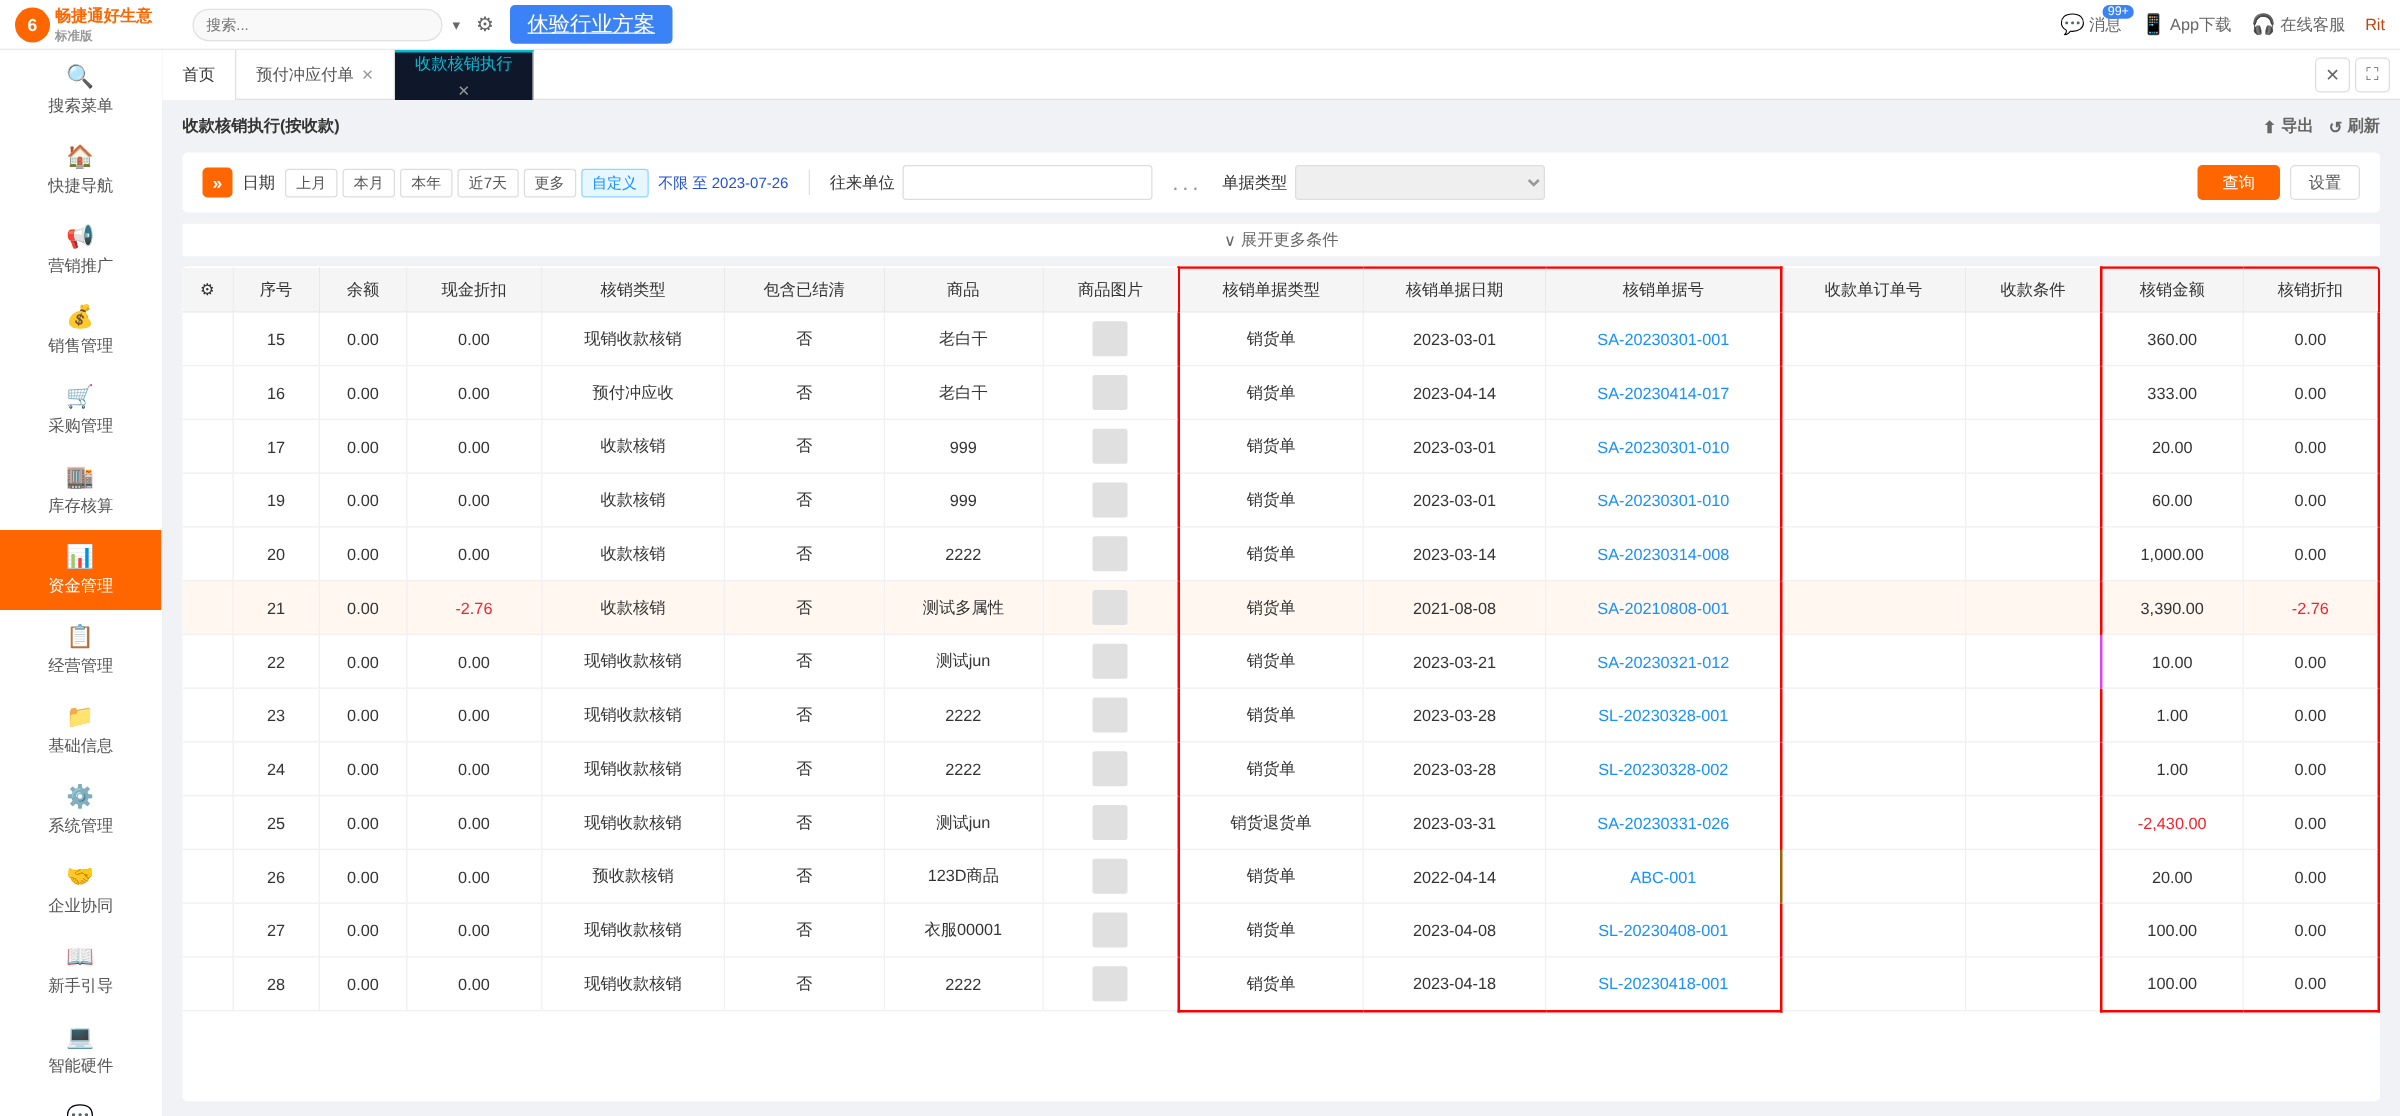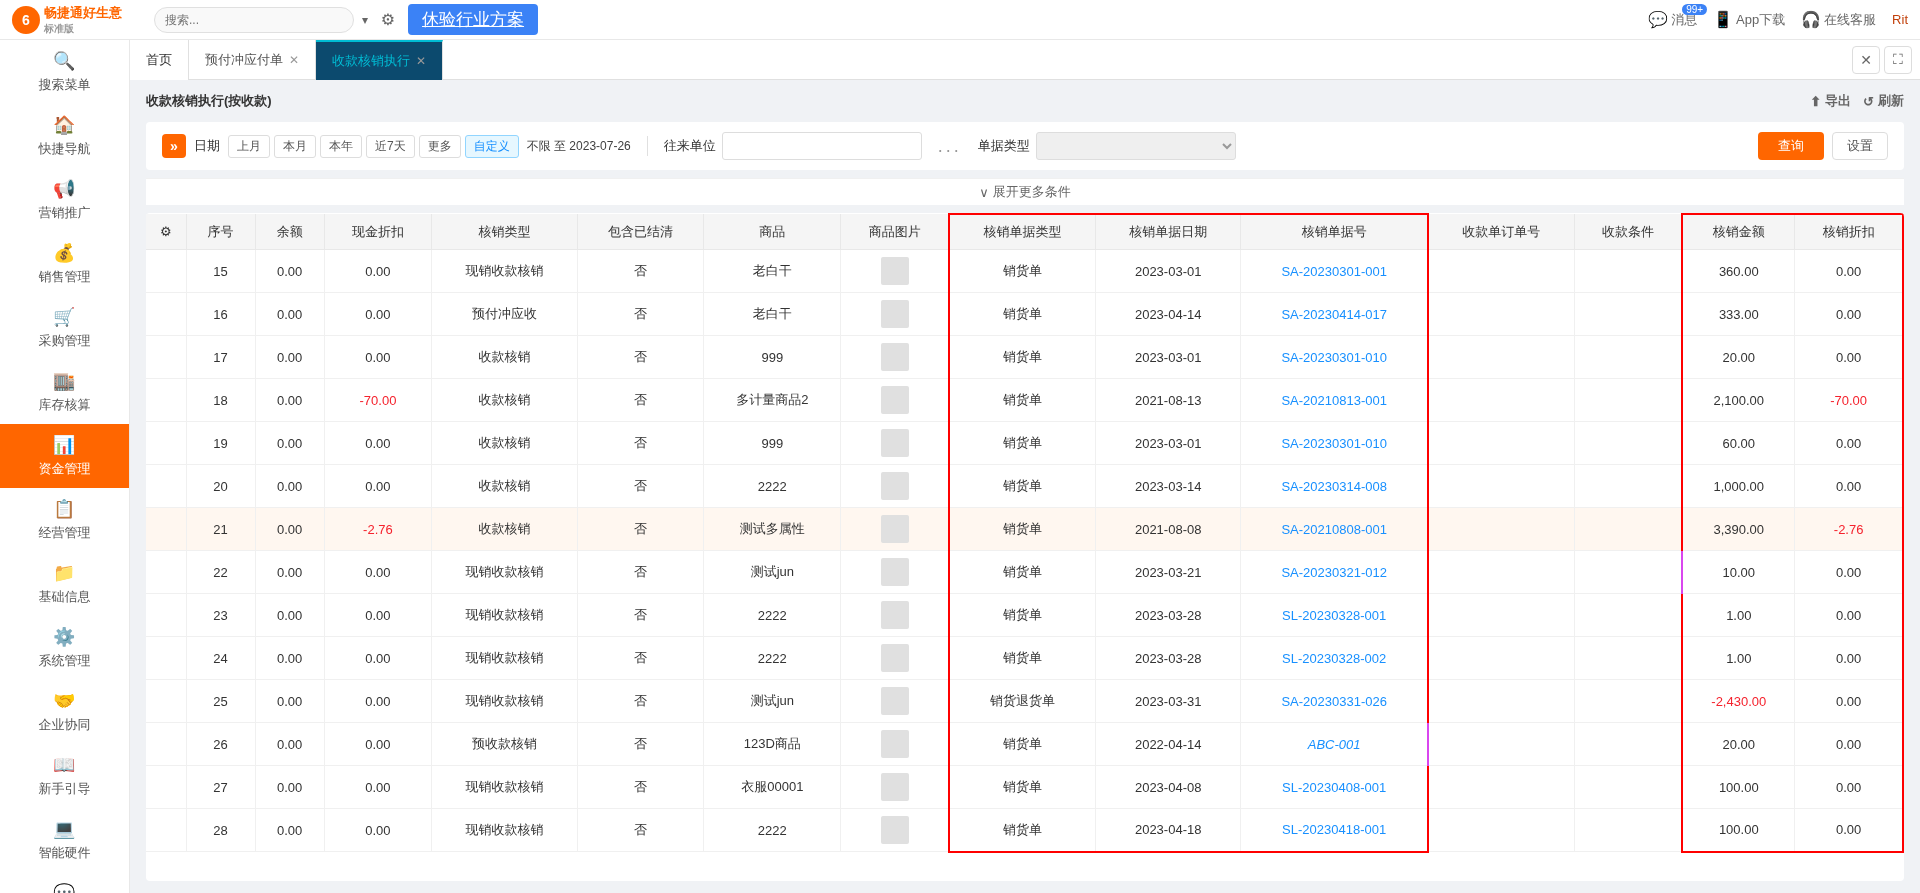--- a/index.html
+++ b/index.html
@@ -32,21 +32,21 @@
     .sidebar-item { display: flex; flex-direction: column; align-items: center; padding: 10px 0; cursor: pointer; color: #555; font-size: 12px; gap: 4px; }
     .sidebar-item.active { background: #f60; color: #fff; }
     .sidebar-item .s-icon { font-size: 18px; }
 
     
     .content-area { flex: 1; display: flex; flex-direction: column; overflow: hidden; background: #f0f2f5; }
 
     
     .tab-bar { background: #fff; display: flex; align-items: center; height: 40px; border-bottom: 1px solid #e0e0e0; padding: 0 0 0 0; flex-shrink: 0; }
     .tab-item { height: 40px; display: flex; align-items: center; padding: 0 16px; cursor: pointer; font-size: 13px; color: #555; border-right: 1px solid #e0e0e0; gap: 6px; white-space: nowrap; }
-    .tab-item.active { background: #0c4a6e; color: #00bcd4; border-top: 2px solid #00bcd4; }
+    .tab-item.active { background: #0f172a; color: #00bcd4; border-top: 2px solid #00bcd4; flex-direction: column; }
     .tab-item.home { background: #fff; color: #333; font-weight: 500; }
     .tab-close { font-size: 12px; color: #999; }
     .tab-bar-right { margin-left: auto; display: flex; align-items: center; padding-right: 8px; gap: 4px; }
     .tab-bar-right .t-btn { width: 28px; height: 28px; border: 1px solid #ddd; border-radius: 4px; display: flex; align-items: center; justify-content: center; cursor: pointer; font-size: 14px; color: #666; }
 
     
     .page-content { flex: 1; overflow: hidden; display: flex; flex-direction: column; padding: 12px 16px; }
     .page-title { font-size: 18px; font-weight: bold; color: #333; margin-bottom: 12px; display: flex; align-items: center; justify-content: space-between; }
     .page-title-actions { display: flex; gap: 12px; }
     .page-title-btn { display: flex; align-items: center; gap: 4px; color: #666; font-size: 13px; cursor: pointer; }
@@ -233,21 +233,21 @@
         <div class="filter-expand-btn">»</div>
         <span class="filter-label">日期</span>
         <div class="filter-date-btns">
           <button class="filter-date-btn">上月</button>
           <button class="filter-date-btn">本月</button>
           <button class="filter-date-btn">本年</button>
           <button class="filter-date-btn">近7天</button>
           <button class="filter-date-btn">更多</button>
           <button class="filter-date-btn custom">自定义</button>
         </div>
-        <div style="color:#404040;font-size:12px;">不限 至 2023-07-26</div>
+        <div style="color:#1d4ed8;font-size:12px;">不限 至 2023-07-26</div>
         <div class="filter-divider"></div>
         <div class="filter-unit">
           <span class="filter-unit-label">往来单位</span>
           <input class="filter-unit-input" type="text" style="">
         </div>
         <span class="filter-dots">...</span>
         <div class="filter-type">
           <span class="filter-label">单据类型</span>
           <select class="filter-type-select">
             <option></option>
@@ -341,39 +341,20 @@
       <td style="border-left:2px solid #f00;">销货单</td>
       <td style="">2023-03-01</td>
       <td class="link" style="border-right:2px solid #f00;">SA-20230301-010</td>
       <td></td>
       <td></td>
       <td class="" style="border-left:2px solid #f00;">20.00</td>
       <td class="" style="border-right:2px solid #f00;">0.00</td>
     </tr>
                 <tr>
       <td></td>
-      <td>18</td>
-      <td>0.00</td>
-      <td class="red">-70.00</td>
-      <td>收款核销</td>
-      <td>否</td>
-      <td>多计量商品2</td>
-      <td>
-                    <div style="width:28px;height:28px;background:#e0e0e0;border-radius:2px;margin:auto;display:flex;align-items:center;justify-content:center;font-size:10px;color:#999;"></div>
-                  </td>
-      <td style="border-left:2px solid #f00;">销货单</td>
-      <td style="">2021-08-13</td>
-      <td class="link" style="border-right:2px solid #f00;">SA-20210813-001</td>
-      <td></td>
-      <td></td>
-      <td class="" style="border-left:2px solid #f00;">2,100.00</td>
-      <td class="red" style="border-right:2px solid #f00;">-70.00</td>
-    </tr>
-                <tr>
-      <td></td>
       <td>19</td>
       <td>0.00</td>
       <td class="">0.00</td>
       <td>收款核销</td>
       <td>否</td>
       <td>999</td>
       <td>
                     <div style="width:28px;height:28px;background:#e0e0e0;border-radius:2px;margin:auto;display:flex;align-items:center;justify-content:center;font-size:10px;color:#999;"></div>
                   </td>
       <td style="border-left:2px solid #f00;">销货单</td>
@@ -504,21 +485,21 @@
       <td>0.00</td>
       <td class="">0.00</td>
       <td>预收款核销</td>
       <td>否</td>
       <td>123D商品</td>
       <td>
                     <div style="width:28px;height:28px;background:#e0e0e0;border-radius:2px;margin:auto;display:flex;align-items:center;justify-content:center;font-size:10px;color:#999;"></div>
                   </td>
       <td style="border-left:2px solid #f00;">销货单</td>
       <td style="">2022-04-14</td>
-      <td class="link" style="border-right:2px solid #d946ef;font-style:italic;">ABC-001</td>
+      <td class="link" style="border-right:2px solid #a16207;">ABC-001</td>
       <td></td>
       <td></td>
       <td class="" style="border-left:2px solid #f00;">20.00</td>
       <td class="" style="border-right:2px solid #f00;">0.00</td>
     </tr>
                 <tr>
       <td></td>
       <td>27</td>
       <td>0.00</td>
       <td class="">0.00</td>

